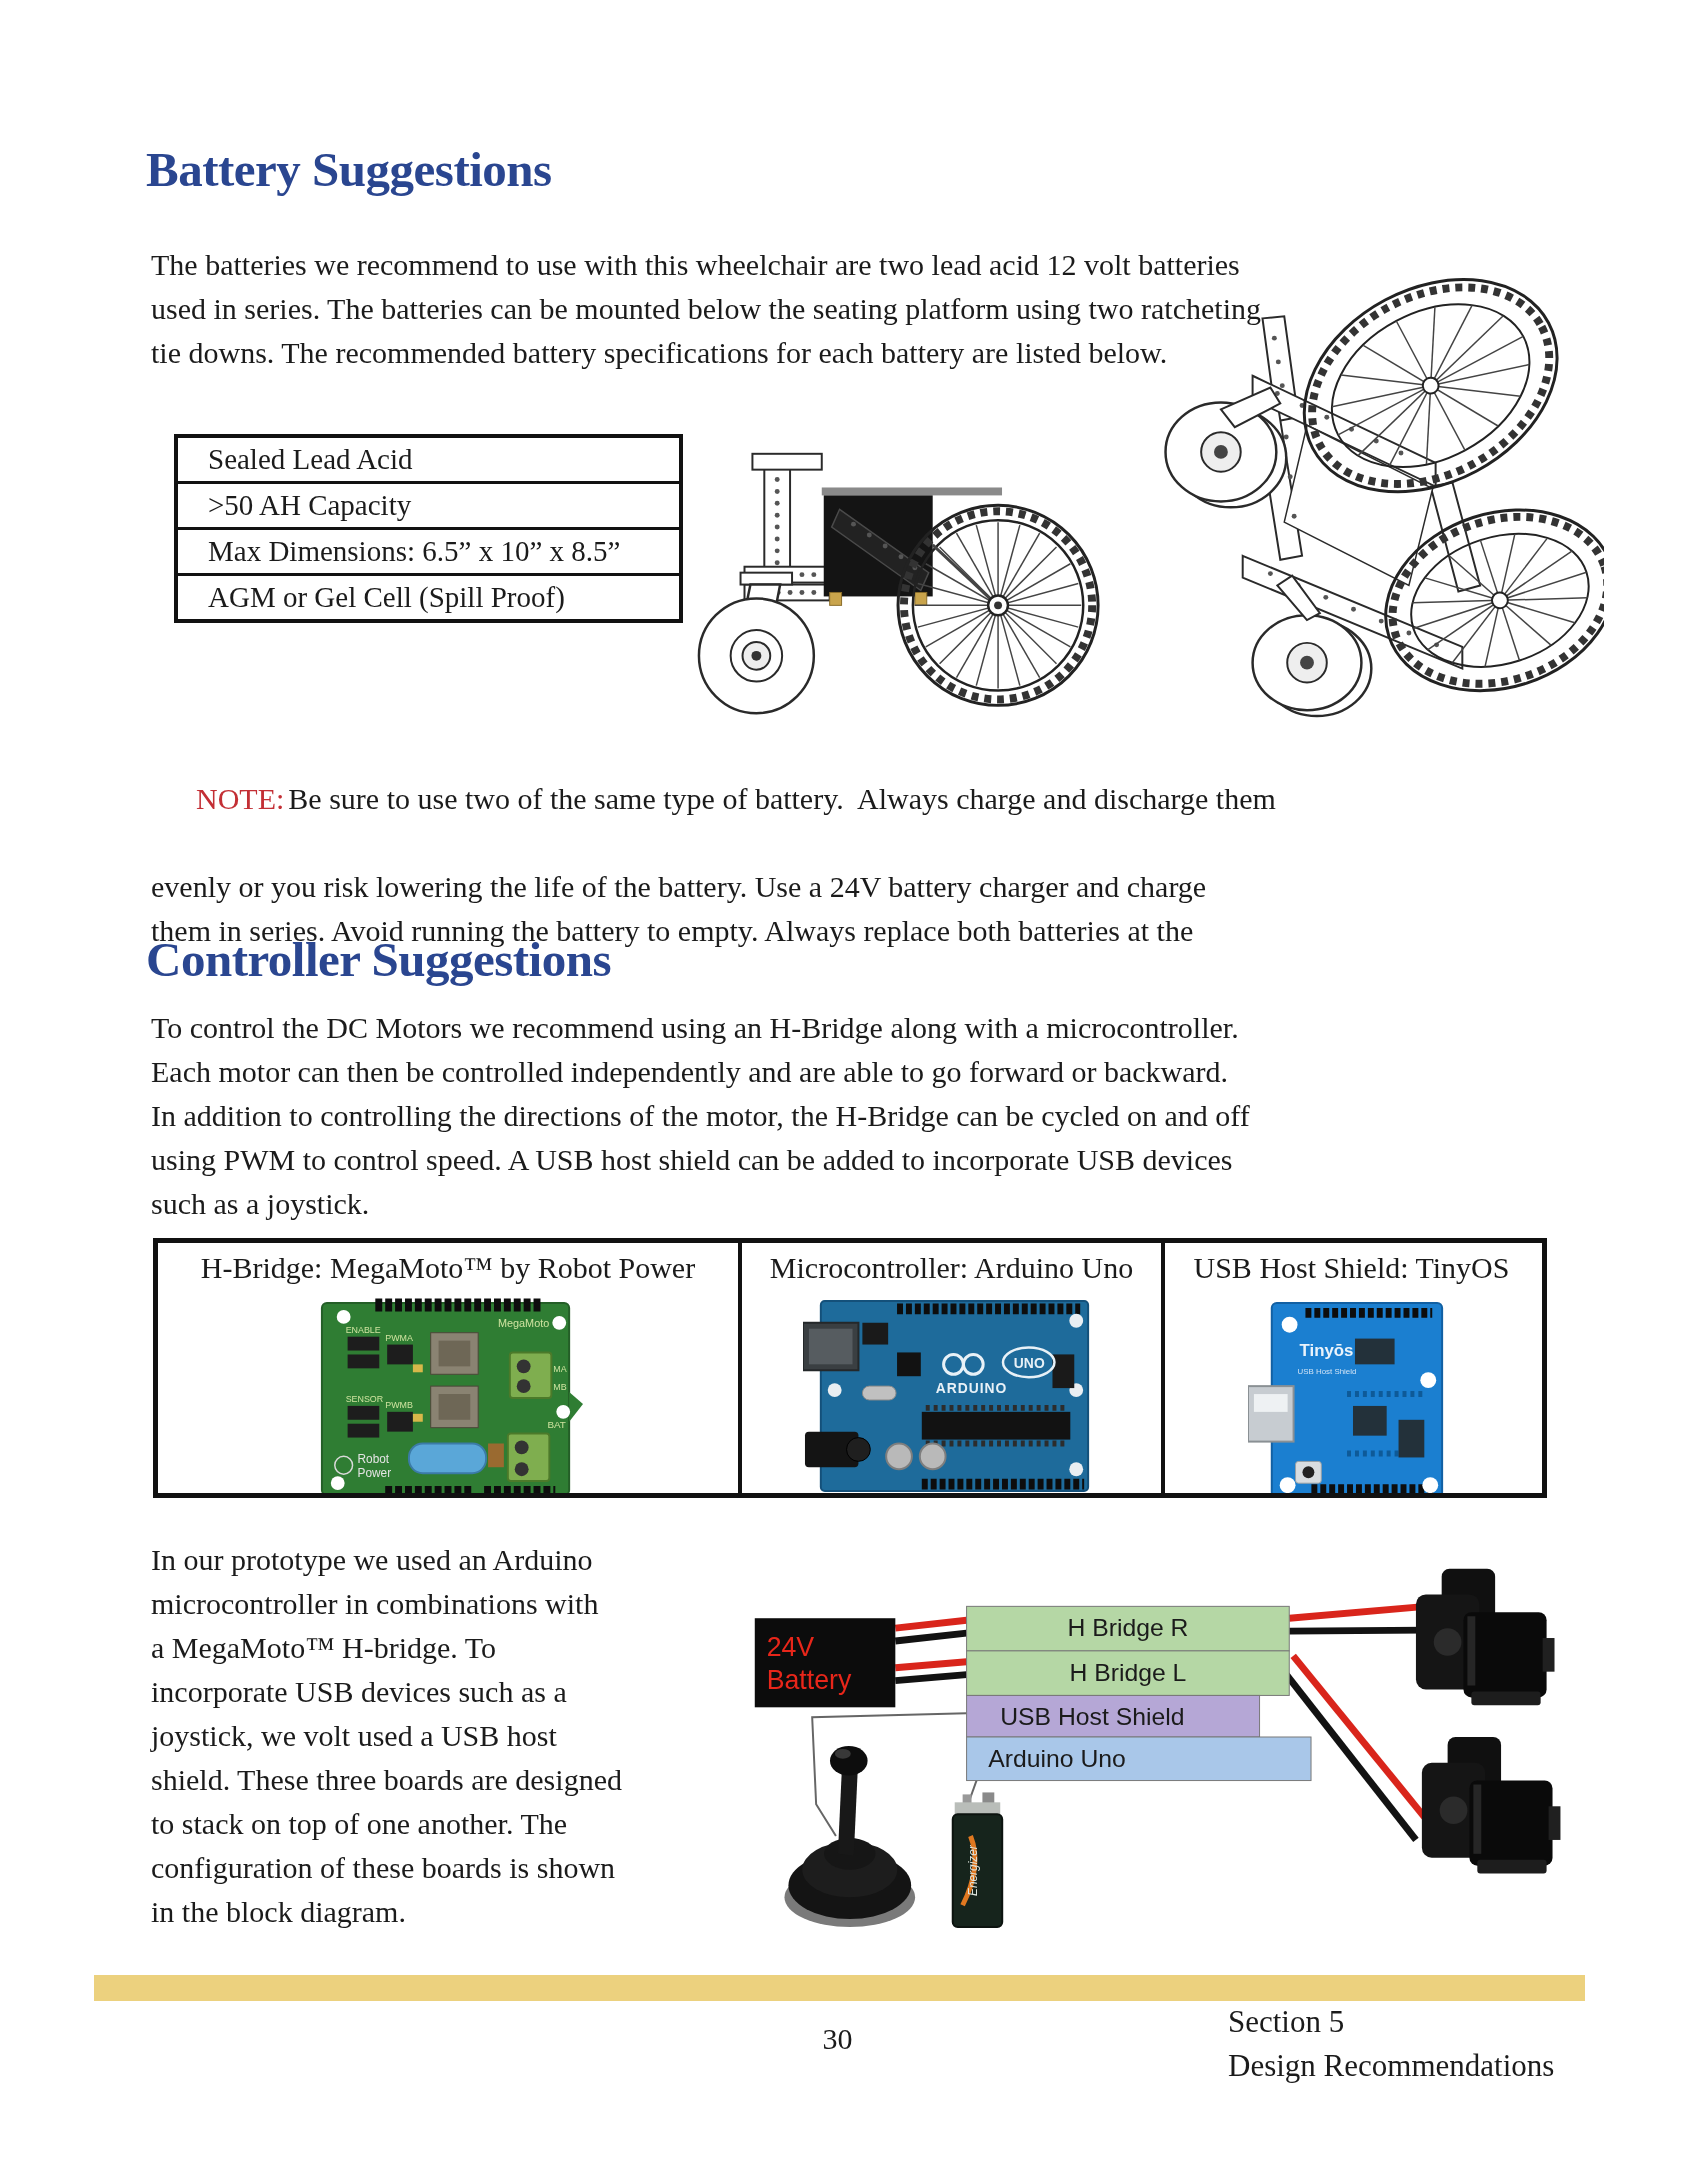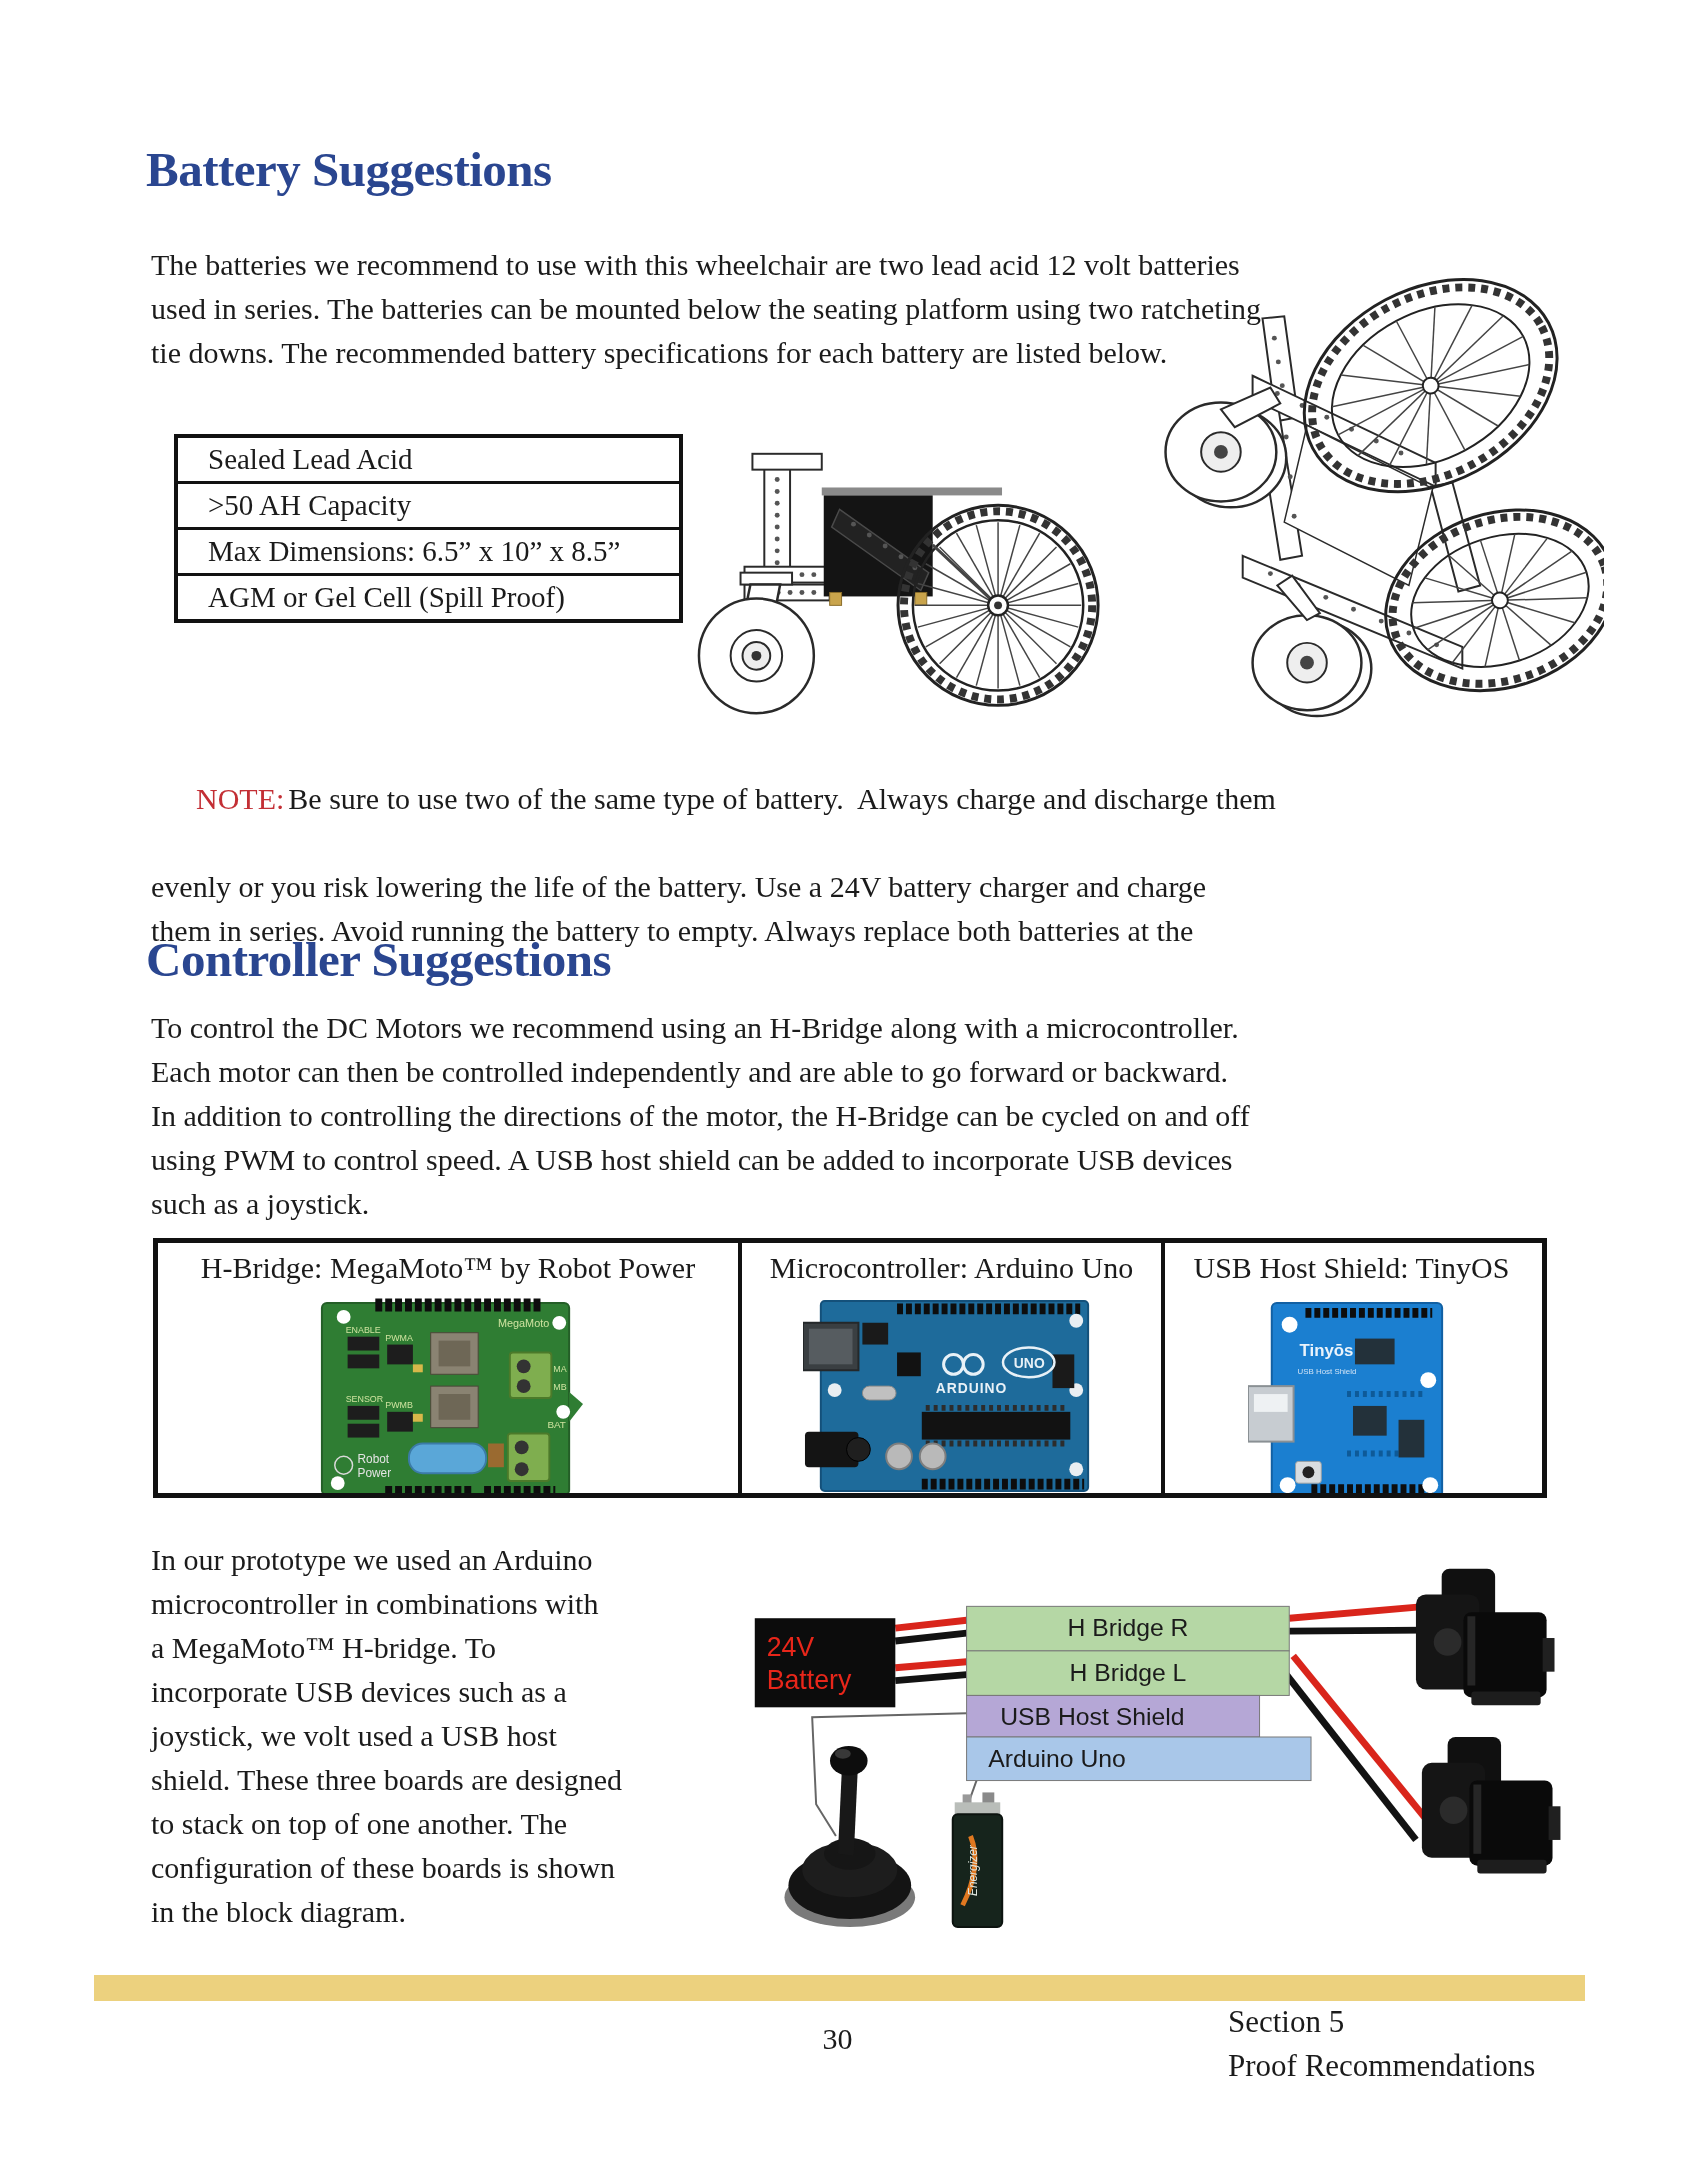--- a/index.html
+++ b/index.html
@@ -427,17 +427,17 @@
       <rect x="222" y="278" width="50" height="114" rx="5" fill="#16241c" stroke="#0c130f" stroke-width="2"></rect>
       <path d="M232,370 Q252,330 240,300" stroke="#e07820" stroke-width="5" fill="none"></path>
       <text transform="rotate(-90 247 335)" x="247" y="335" text-anchor="middle" class="sans" font-size="12" font-style="italic" fill="#dfe6df">Energizer</text>
     </g>
   </svg>
 
   <div class="abs" id="footer-bar"></div>
   <div class="abs" id="page-num">30</div>
   <div class="abs" id="section-block">
     <div>Section 5</div>
-    <div>Proof Recommendations</div>
+    <div>Design Recommendations</div>
   </div>
 
 </div>
 
 
 </body></html>

